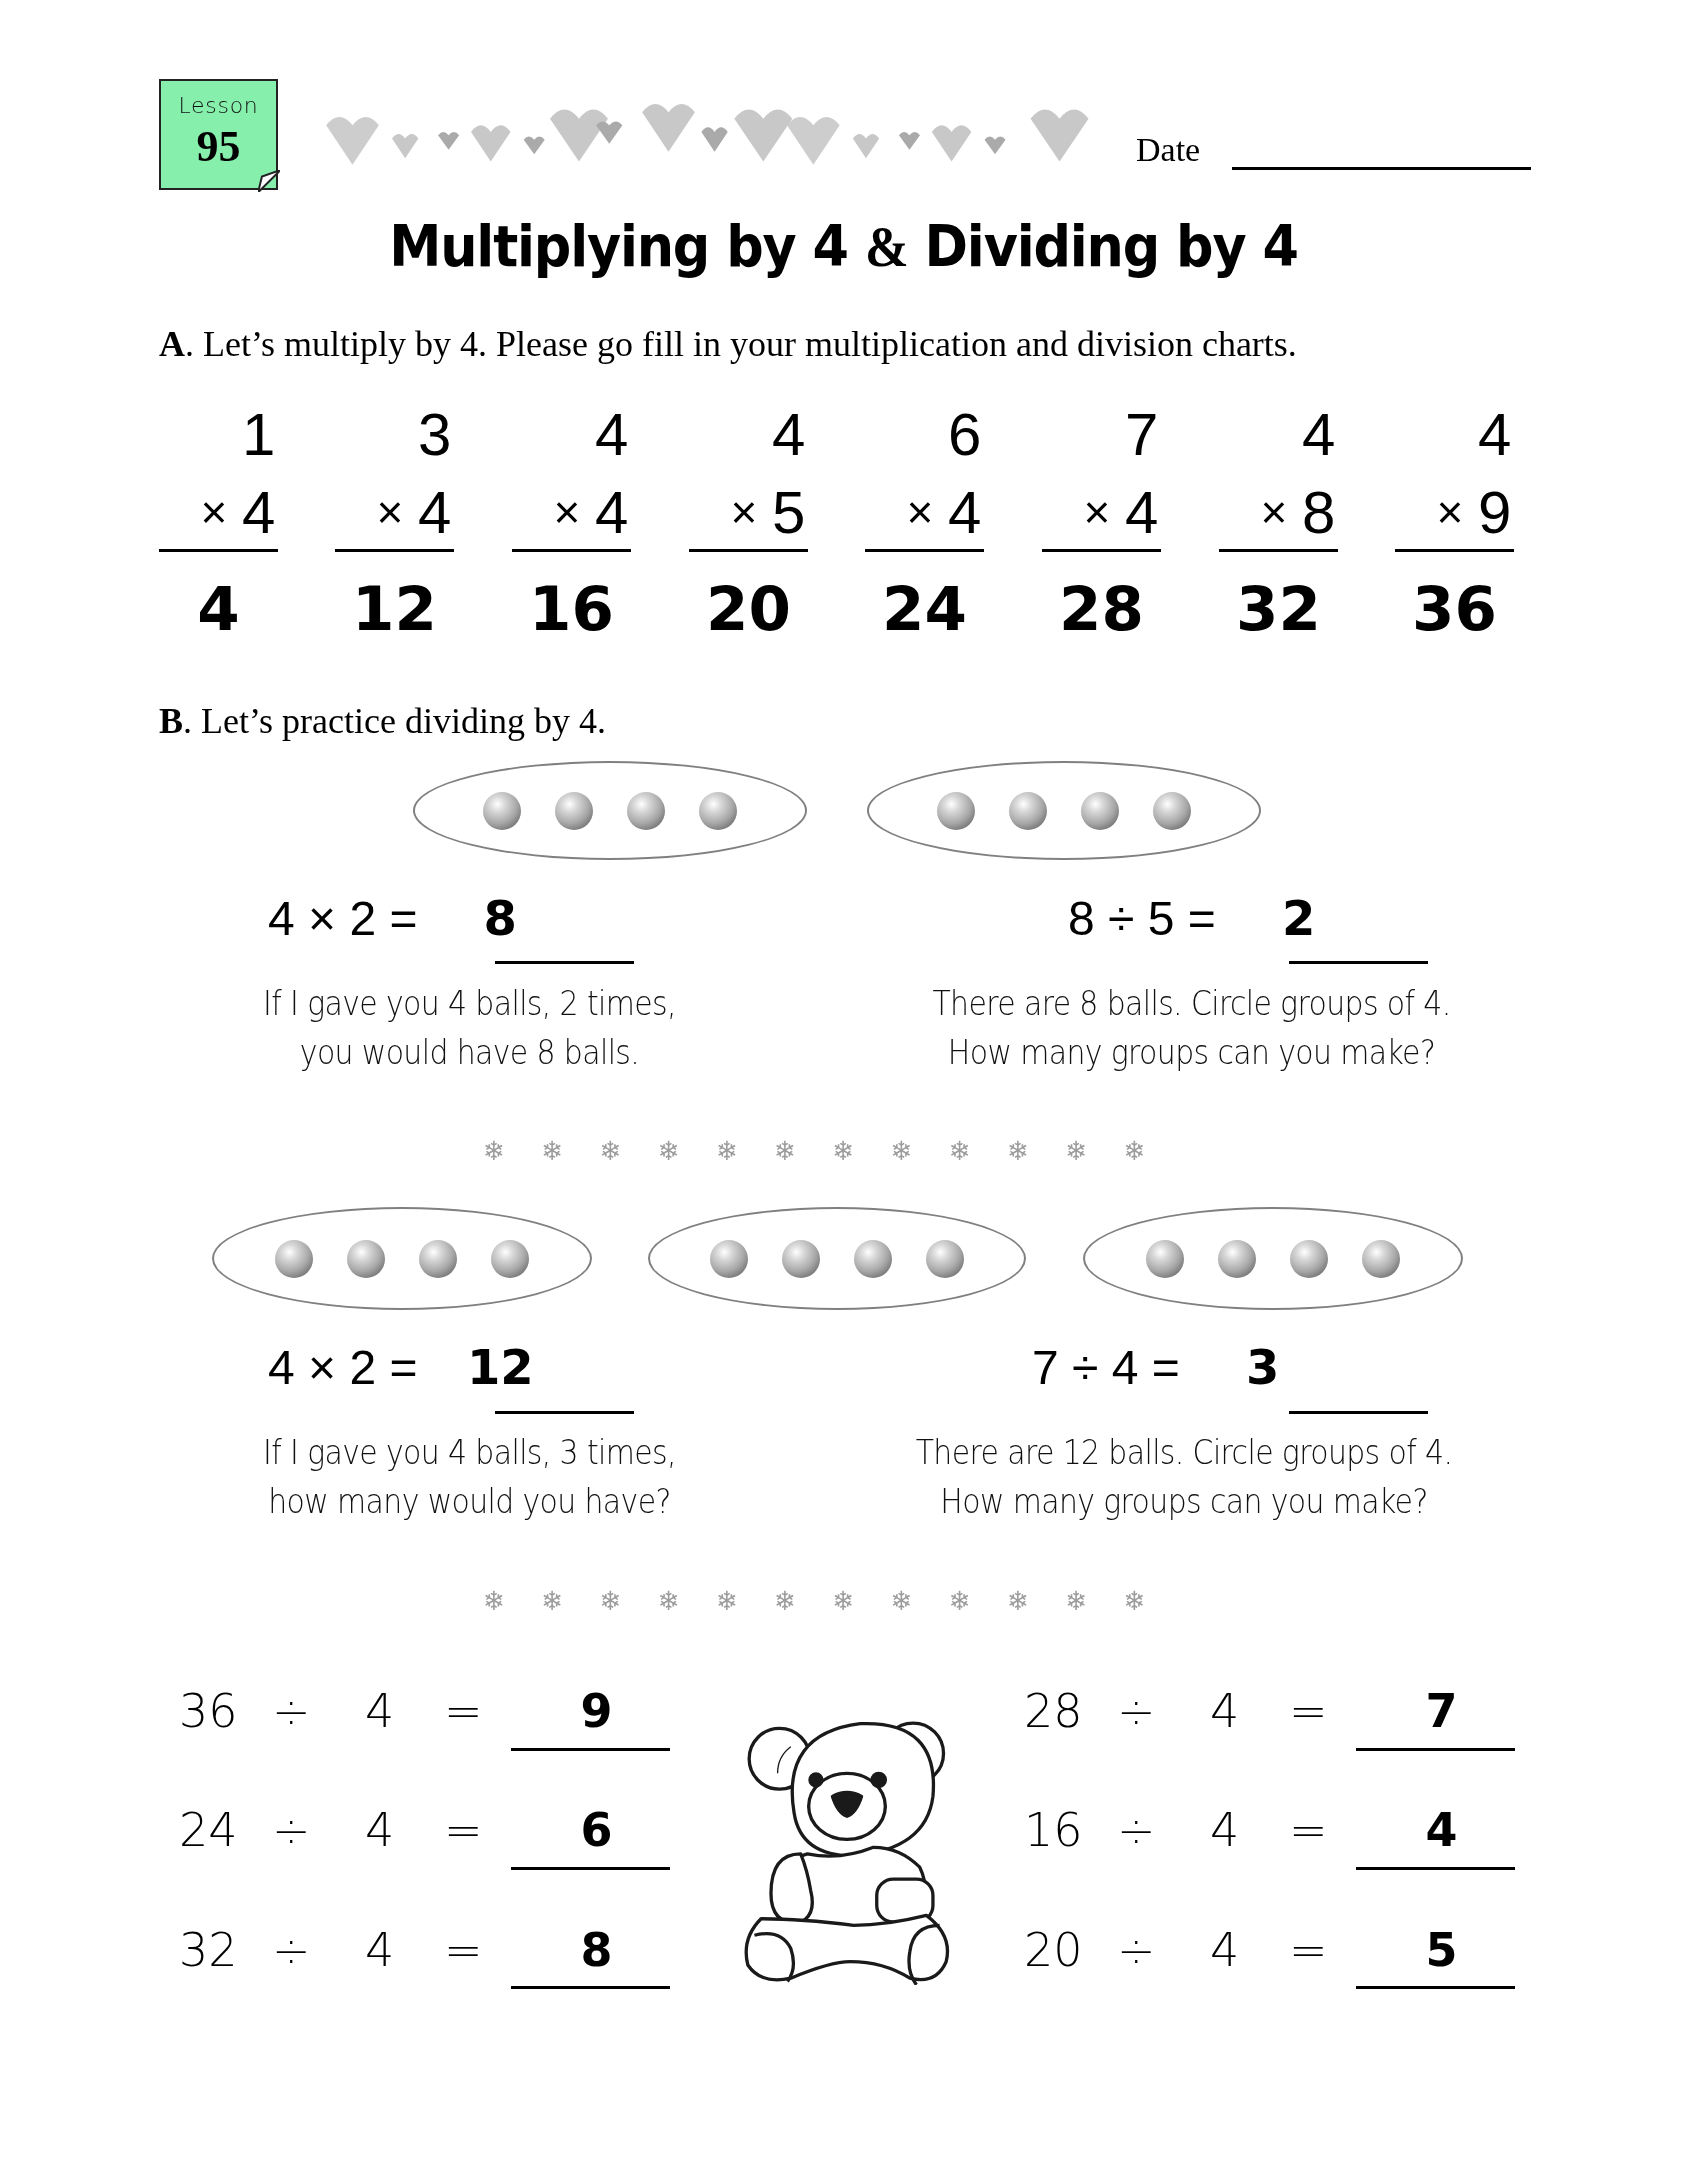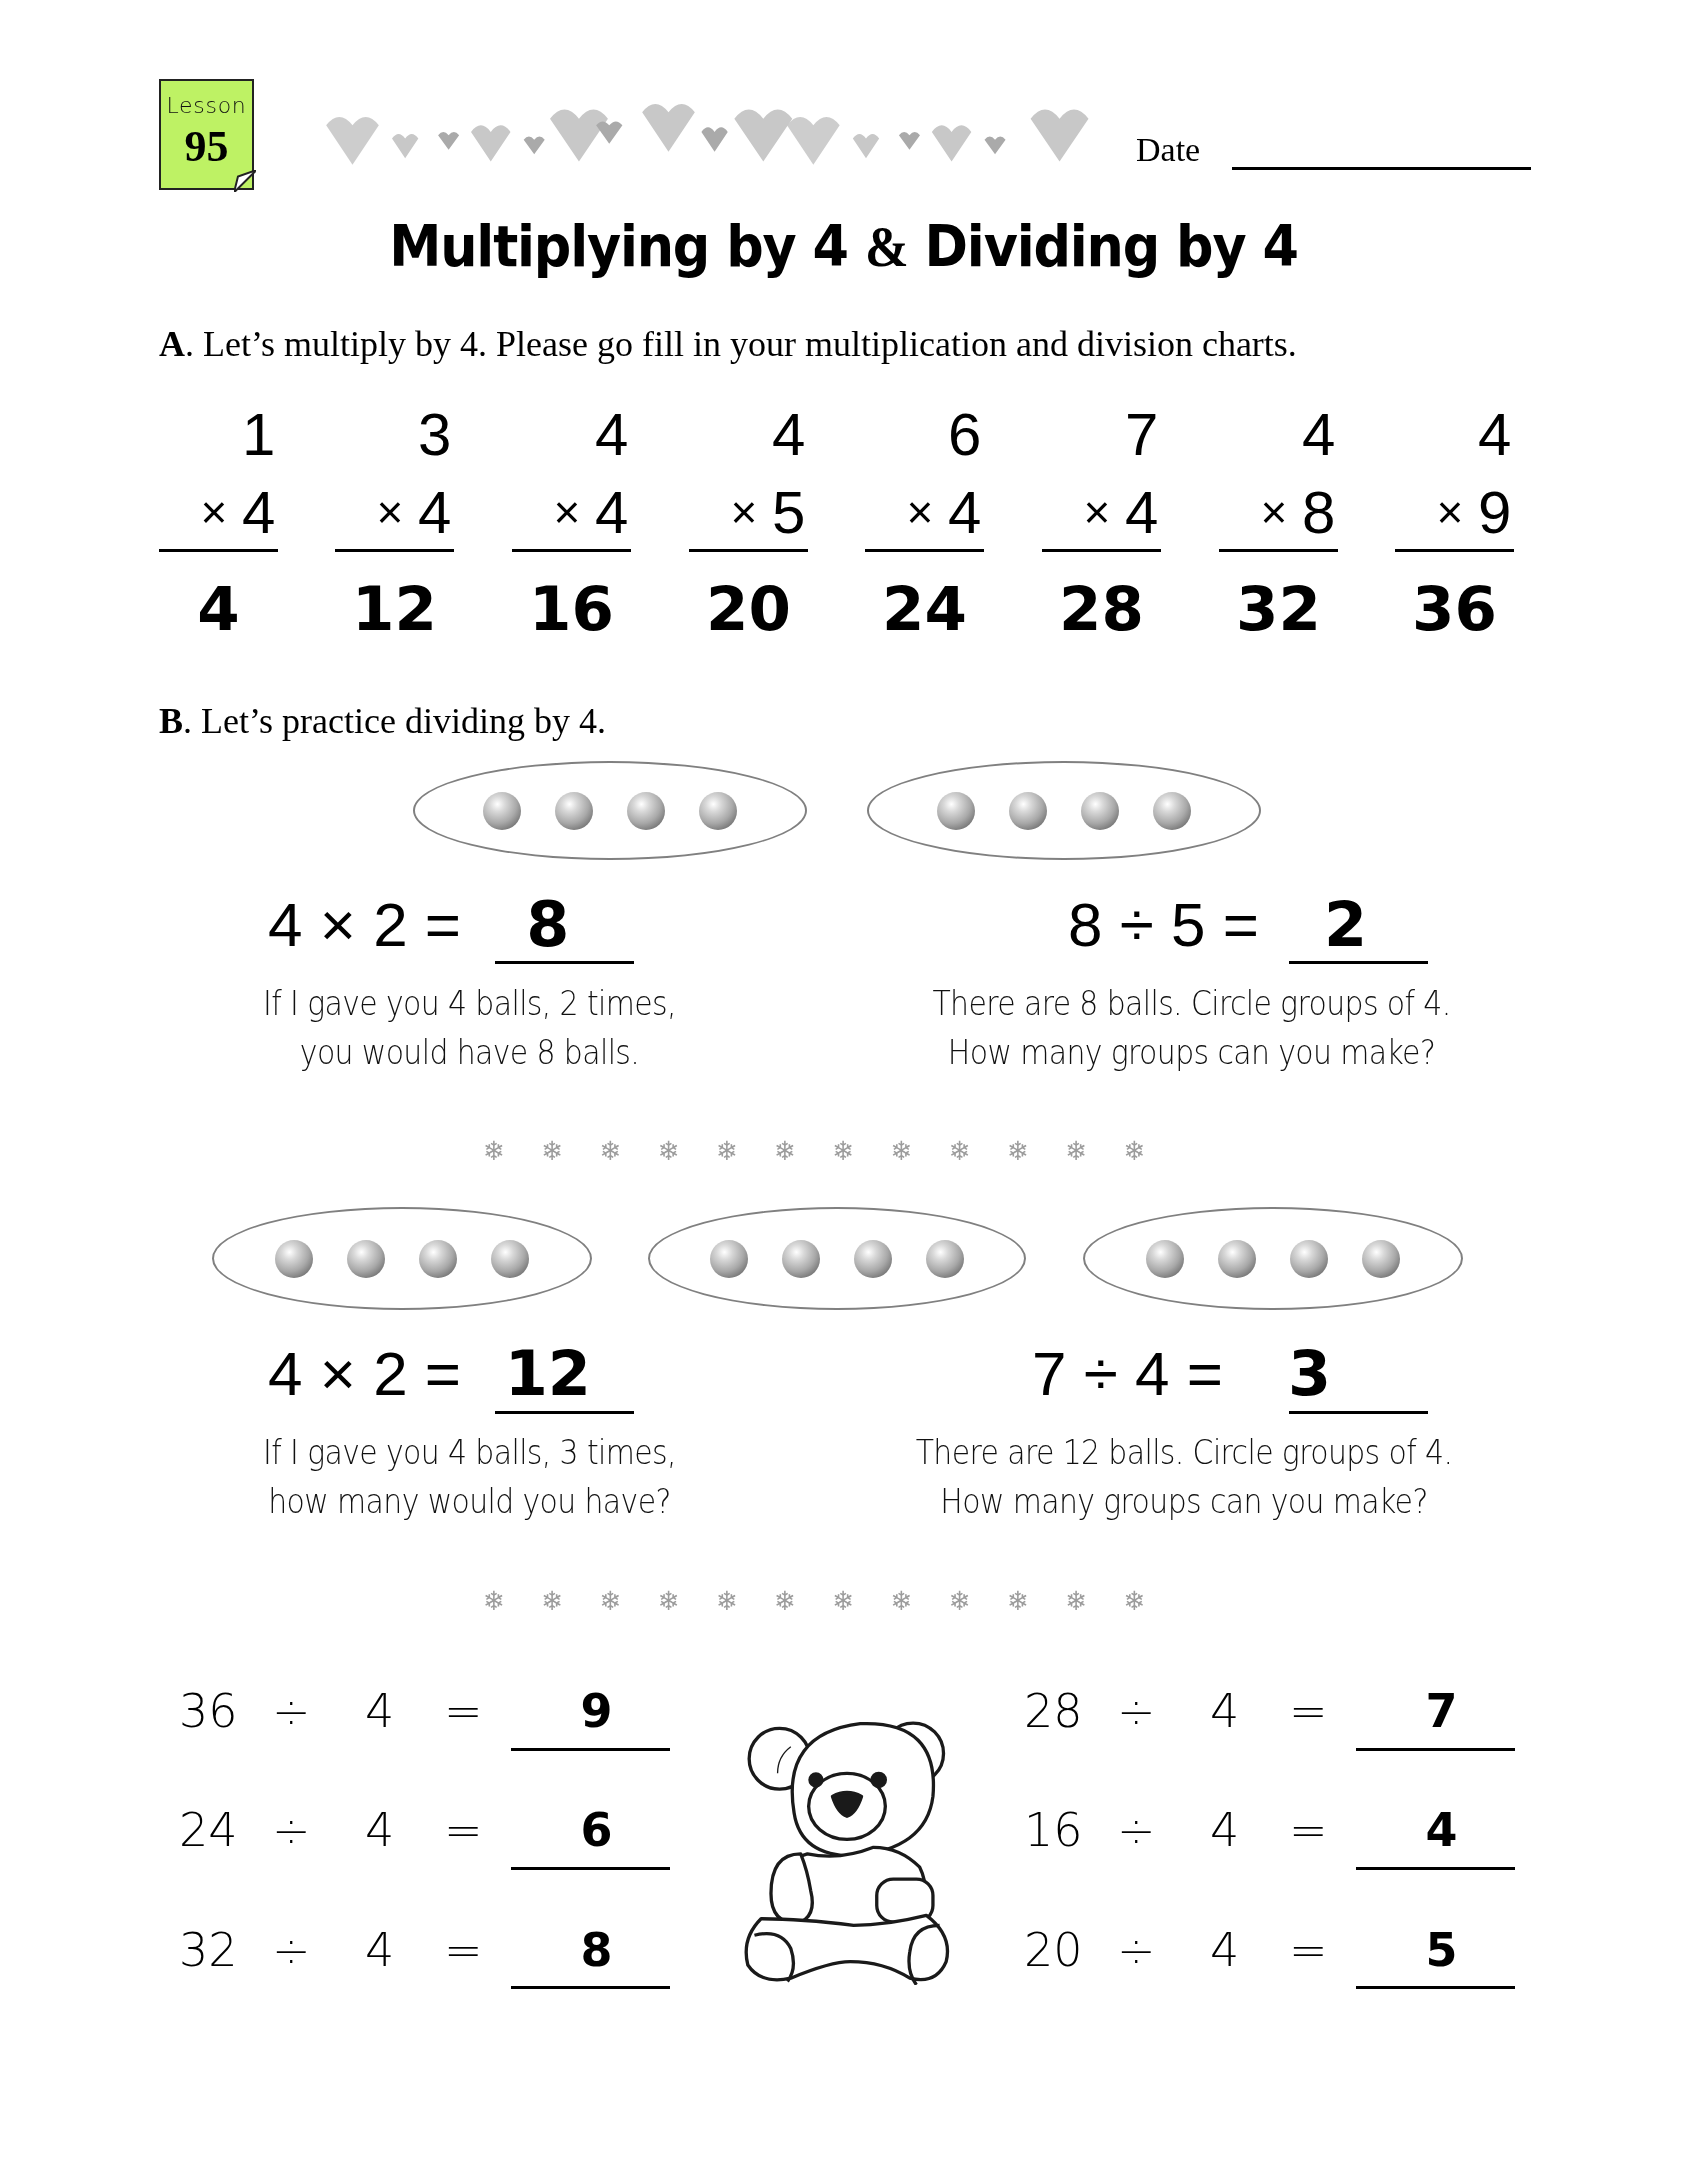--- a/index.html
+++ b/index.html
@@ -1,20 +1,20 @@
 <!DOCTYPE html>
 <html style="font-size:10.6px"><head>
 <meta charset="utf-8">
 <style>
   html, body { margin: 0; padding: 0; background: #ffffff; }
   body { width: 1687px; height: 2183px; position: relative; overflow: hidden; color: #000; }
   .abs { position: absolute; }
 
   
-  .lesson-box { left: 159px; top: 79px; width: 95px; height: 111px; border: 2.6px solid #222; box-sizing: border-box; background: #bef264; }
+  .lesson-box { left: 159px; top: 79px; width: 119px; height: 111px; border: 2.6px solid #222; box-sizing: border-box; background: #86efac; }
   .lesson-label { position: absolute; left: 0; right: 0; top: 12px; text-align: center; font-size: 22px; font-family: "DejaVu Sans", sans-serif; font-weight: 300; color: #111; letter-spacing: 0.7px; }
   .lesson-num { position: absolute; left: 0; right: 0; top: 40px; text-align: center; font-size: 44px; font-weight: bold; font-family: "Liberation Serif", serif; }
   .lesson-fold { position: absolute; right: -4px; bottom: -4px; width: 22.5px; height: 22.5px; }
 
   
   .hearts { left: 311px; top: 99px; width: 794px; height: 79px; }
 
   
   .date-label { left: 1136px; top: 131px; font-size: 34px; font-family: "Liberation Serif", serif; }
   .date-line { left: 1232px; top: 167px; width: 299px; height: 3.3px; background: #000; }
@@ -33,21 +33,21 @@
   .mult .bot .x { font-size: 46px; margin-right: 14.6px; vertical-align: 5.3px; }
   .mult .rule { position: absolute; left: 0; top: 144px; width: 119px; height: 2.6px; background: #000; }
   .mult .ans { position: absolute; left: 0; right: 0; top: 173px; text-align: center; font-size: 61px; font-family: "DejaVu Sans", sans-serif; font-weight: bold; line-height: 1; }
 
   
   .group { box-sizing: border-box; border: 2.6px solid #808080; border-radius: 50%; display: flex; align-items: center; justify-content: center; gap: 34px; }
   .ball { width: 38px; height: 38px; border-radius: 50%;
           background: radial-gradient(circle at 38% 32%, #ffffff 0%, #d8d8d8 22%, #a8a8a8 55%, #6a6a6a 85%, #555 100%); }
 
   
-  .eq { font-size: 62px; font-family: "Liberation Sans", sans-serif; white-space: nowrap; line-height: 1; }
+  .eq { font-size: 48px; font-family: "Liberation Sans", sans-serif; white-space: nowrap; line-height: 1; }
   .eq .ans { display: inline-block; width: 139px; text-align: center; font-family: "DejaVu Sans", sans-serif; font-weight: bold; }
   .eqrule { height: 2.6px; background: #000; width: 139px; }
   .caption { font-size: 34px; font-family: "DejaVu Sans", sans-serif; font-weight: 200; text-align: center; line-height: 49px; color: #111; letter-spacing: -0.7px; transform: scaleX(0.88); transform-origin: center; }
 
   
   .flakes { left: 483px; display: flex; gap: 36px; color: #9c9c9c; font-size: 26.5px; font-family: "DejaVu Sans", sans-serif; }
 
   
   .drill { font-size: 46px; font-family: "DejaVu Sans", sans-serif; white-space: nowrap; line-height: 1; font-weight: 300; }
   .drill span { display: inline-block; }

